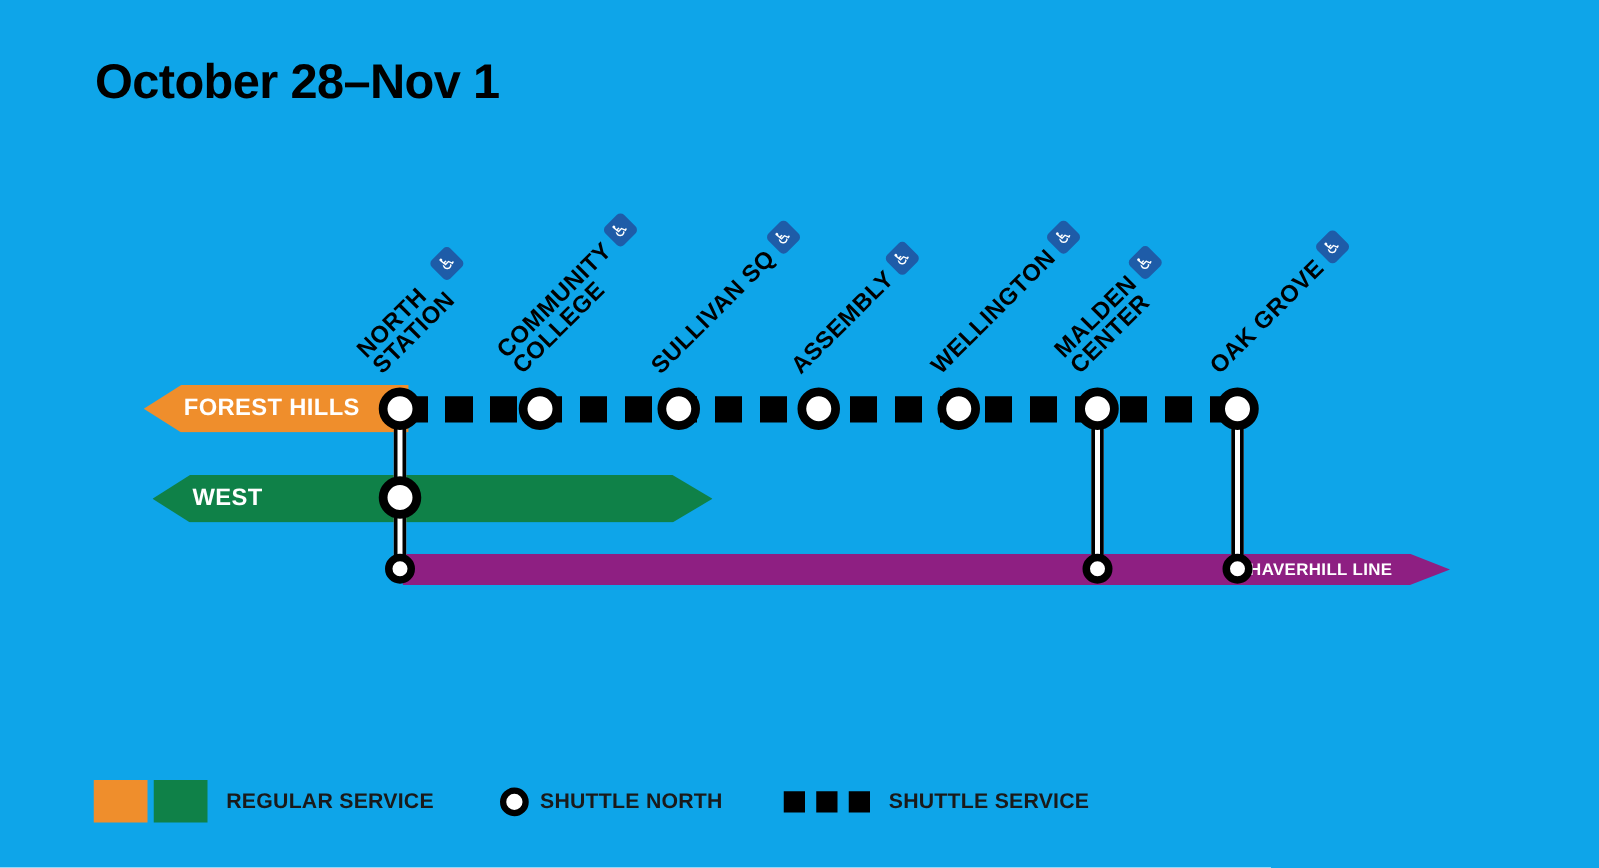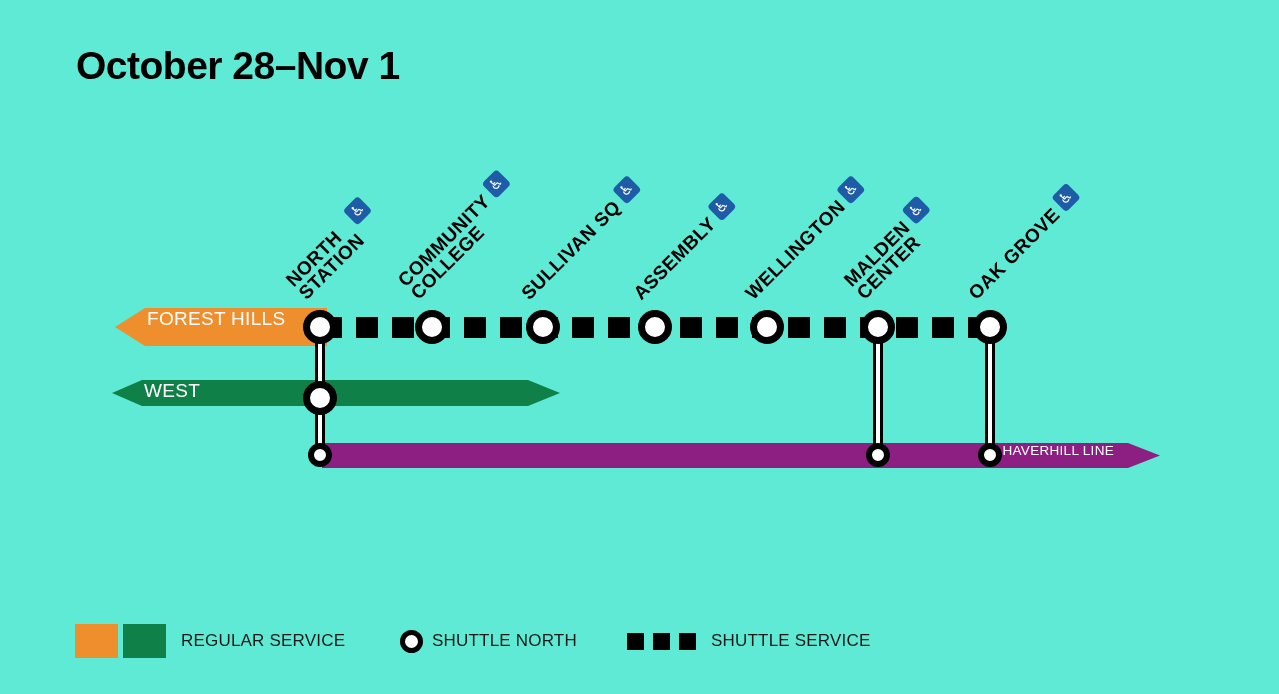--- a/index.html
+++ b/index.html
@@ -1,30 +1,30 @@
 <!DOCTYPE html>
 <html style="--orange: #EF8E2C; --green: #0F8148; --purple: #8E1F82; --accessBlue: #1E5CA8;"><head>
 <meta charset="utf-8">
 <style>
   html,body{margin:0;padding:0;background:#fff;}
   .canvas{
-    position:relative;width:1279px;height:694px;background:#5eead4;overflow:hidden;
+    position:relative;width:1279px;height:694px;background:#0ea5e9;overflow:hidden;
     font-family:"Liberation Sans","DejaVu Sans",sans-serif;
   }
   .title{
     position:absolute;left:76px;top:44px;margin:0;
     font-size:39px;font-weight:bold;color:#000;letter-spacing:-0.5px;
   }
   
-  .band{position:absolute;display:flex;align-items:flex-start;color:#fff;font-weight:normal;z-index:1;box-sizing:border-box;}
+  .band{position:absolute;display:flex;align-items:center;color:#fff;font-weight:bold;z-index:1;box-sizing:border-box;}
   .band.arrow-left{clip-path:polygon(0 50%,30px 0,100% 0,100% 100%,30px 100%);}
   .band.arrow-both{clip-path:polygon(0 50%,30px 0,calc(100% - 32px) 0,100% 50%,calc(100% - 32px) 100%,30px 100%);}
   .band.arrow-right{clip-path:polygon(0 0,calc(100% - 32px) 0,100% 50%,calc(100% - 32px) 100%,0 100%);}
   .band-orange{left:115px;top:308px;width:212px;height:38px;background:var(--orange);font-size:19px;padding-left:32px;letter-spacing:0.3px;}
-  .band-green{left:112px;top:380px;width:448px;height:26px;background:var(--green);font-size:19px;padding-left:32px;letter-spacing:0.3px;}
+  .band-green{left:122px;top:380px;width:448px;height:38px;background:var(--green);font-size:19px;padding-left:32px;letter-spacing:0.3px;}
   .band-green .right-label{margin-left:auto;text-align:right;padding-right:38px;font-size:16px;line-height:17px;letter-spacing:0.2px;}
   .band-purple{left:322px;top:443px;width:838px;height:25px;background:var(--purple);font-size:13.5px;justify-content:flex-end;padding-right:46px;letter-spacing:0.3px;}
   
   .shuttle-line{
     position:absolute;left:320px;top:317px;width:672px;height:21px;z-index:2;
     background:repeating-linear-gradient(90deg,#000 0 22px,transparent 22px 36px);
   }
   
   .connector{
     position:absolute;top:327px;height:128px;width:4px;background:#fff;
@@ -44,21 +44,21 @@
     transform-origin:left bottom;transform:rotate(-45deg);white-space:nowrap;
   }
   .station-name{display:flex;flex-direction:column;font-size:19px;font-weight:bold;line-height:17.5px;color:#000;letter-spacing:0.4px;}
   .station-name span:empty{display:none;}
   .badge{
     width:21px;height:21px;background:var(--accessBlue);border-radius:4px;color:#fff;
     display:flex;align-items:center;justify-content:center;font-size:15px;line-height:1;
     margin-top:-5px;font-family:"DejaVu Sans",sans-serif;flex:0 0 auto;
   }
   
-  .legend-item{position:absolute;display:flex;align-items:center;color:#1a1a1a;font-weight:normal;font-size:17px;letter-spacing:0.2px;}
+  .legend-item{position:absolute;display:flex;align-items:center;color:#1a1a1a;font-weight:bold;font-size:17px;letter-spacing:0.2px;}
   .swatch{width:43px;height:34px;flex:0 0 auto;}
   .legend-circle{width:13px;height:13px;border:5px solid #000;border-radius:50%;background:#fff;flex:0 0 auto;}
   .legend-dash{width:17px;height:17px;background:#000;flex:0 0 auto;}
   .legend-text-2l{line-height:21.5px;}
 </style>
 </head>
 <body>
 
 <div class="canvas">
 

